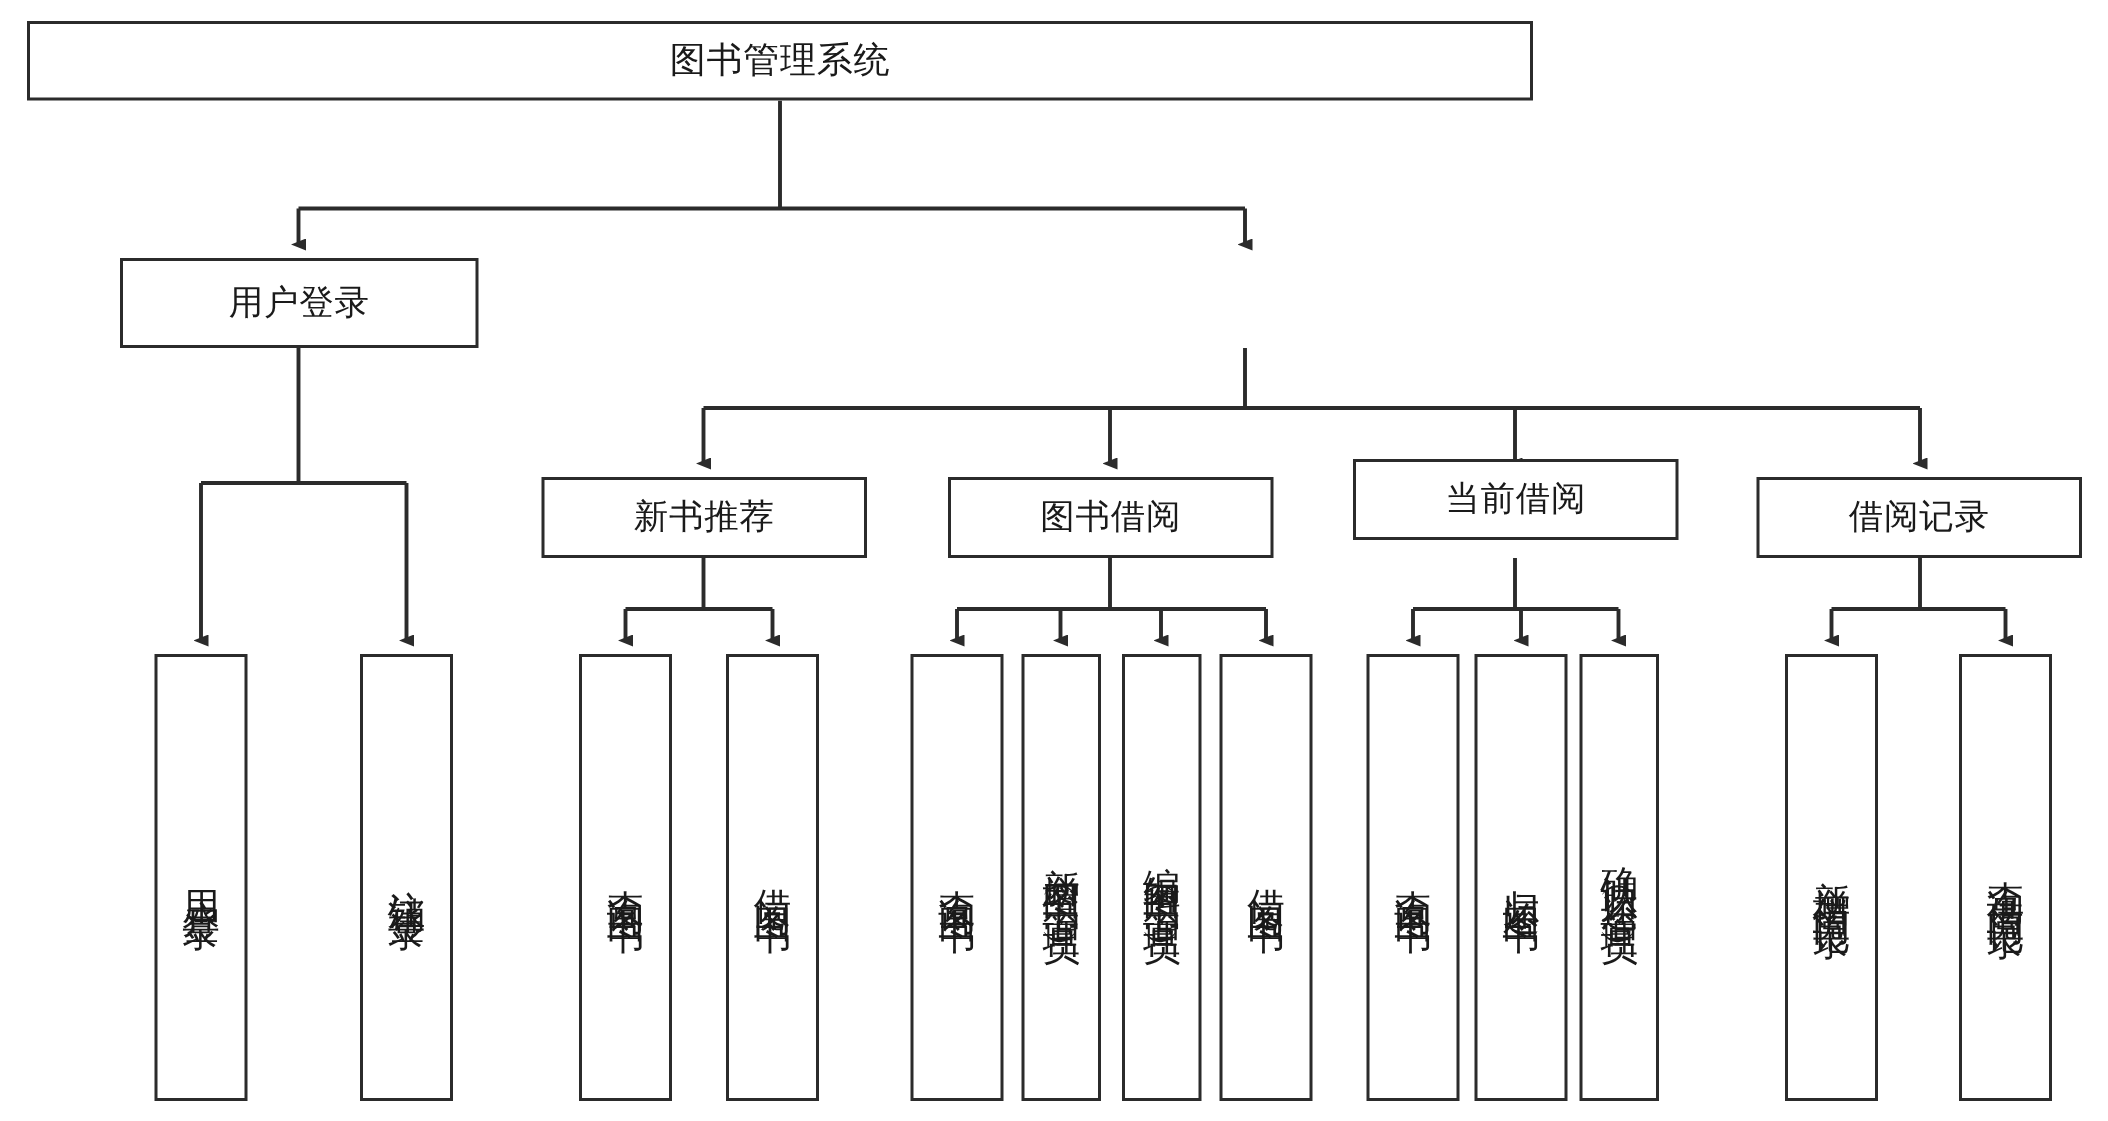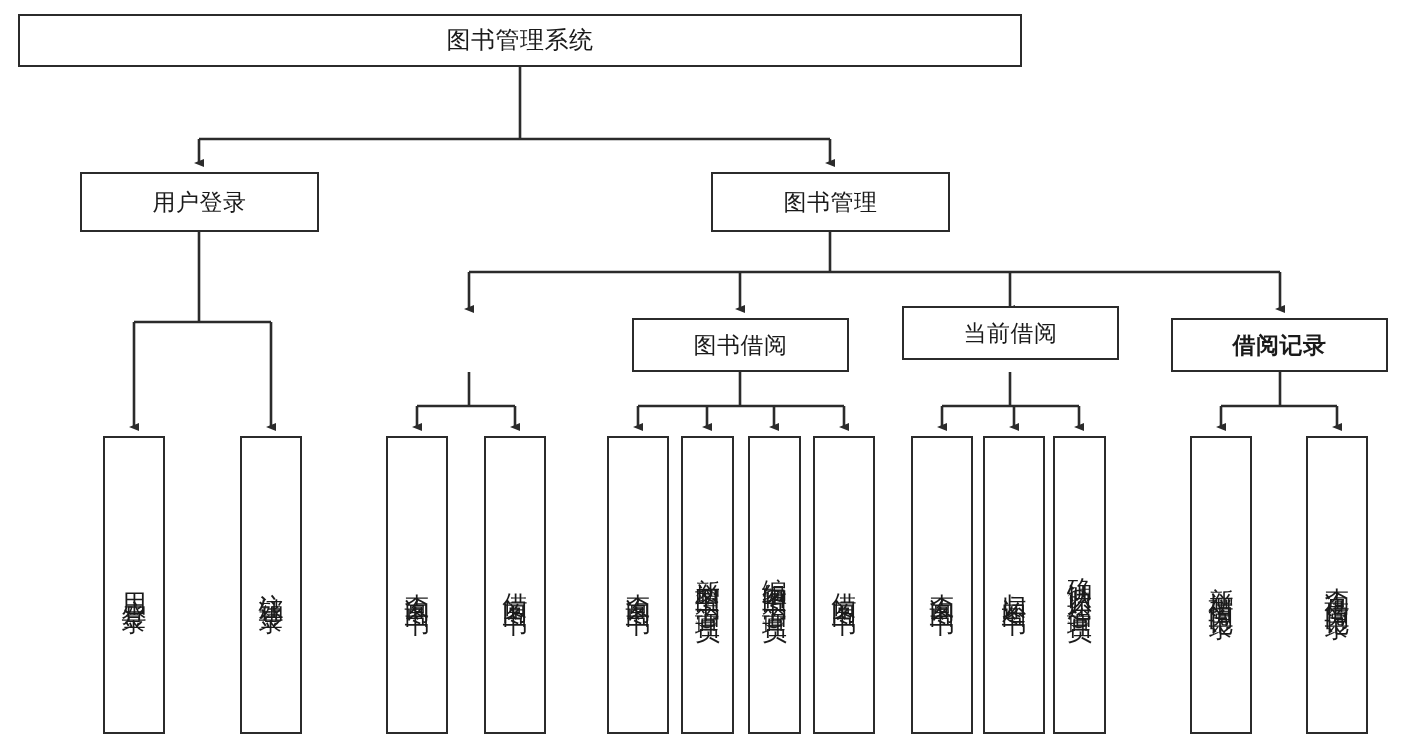--- a/index.html
+++ b/index.html
@@ -128,31 +128,31 @@
     </g>
   </svg>
 
   <div class="node horiz root" style="left:18px; top:14px; width:1004px; height:53px;">
     <span class="label">图书管理系统</span>
   </div>
 
   <div class="node horiz" style="left:80px; top:172px; width:239px; height:60px;">
     <span class="label">用户登录</span>
   </div>
-  <div class="node horiz" style="left:711px; top:172px; width:239px; height:60px;">
-    <span class="label">图书管理</span>
+
+  <div class="node horiz" style="left:361px; top:318px; width:217px; height:54px;">
+    <span class="label">新书推荐</span>
   </div>
-
   <div class="node horiz" style="left:632px; top:318px; width:217px; height:54px;">
     <span class="label">图书借阅</span>
   </div>
   <div class="node horiz" style="left:902px; top:306px; width:217px; height:54px;">
     <span class="label">当前借阅</span>
   </div>
-  <div class="node horiz" style="left:1171px; top:318px; width:217px; height:54px;font-weight:bold;">
+  <div class="node horiz" style="left:1171px; top:318px; width:217px; height:54px;">
     <span class="label">借阅记录</span>
   </div>
 
   <div class="node vert" style="left:103px; top:436px; width:62px; height:298px;">
     <span class="label">用户登录</span>
   </div>
   <div class="node vert" style="left:240px; top:436px; width:62px; height:298px;">
     <span class="label">注销登录</span>
   </div>
 

